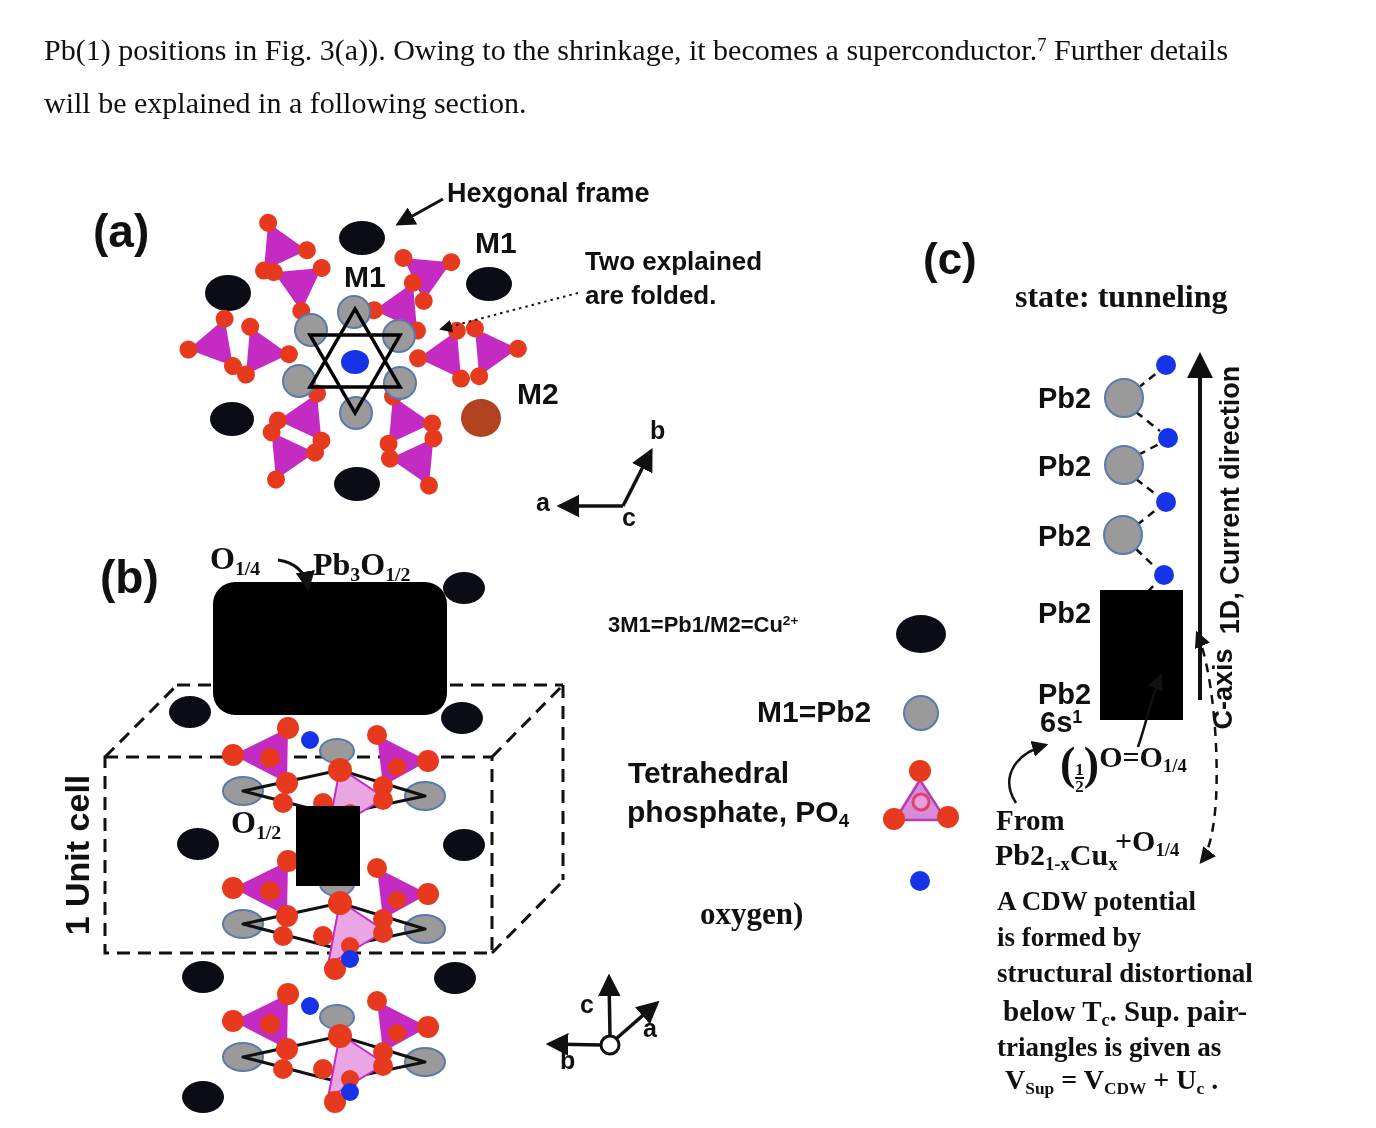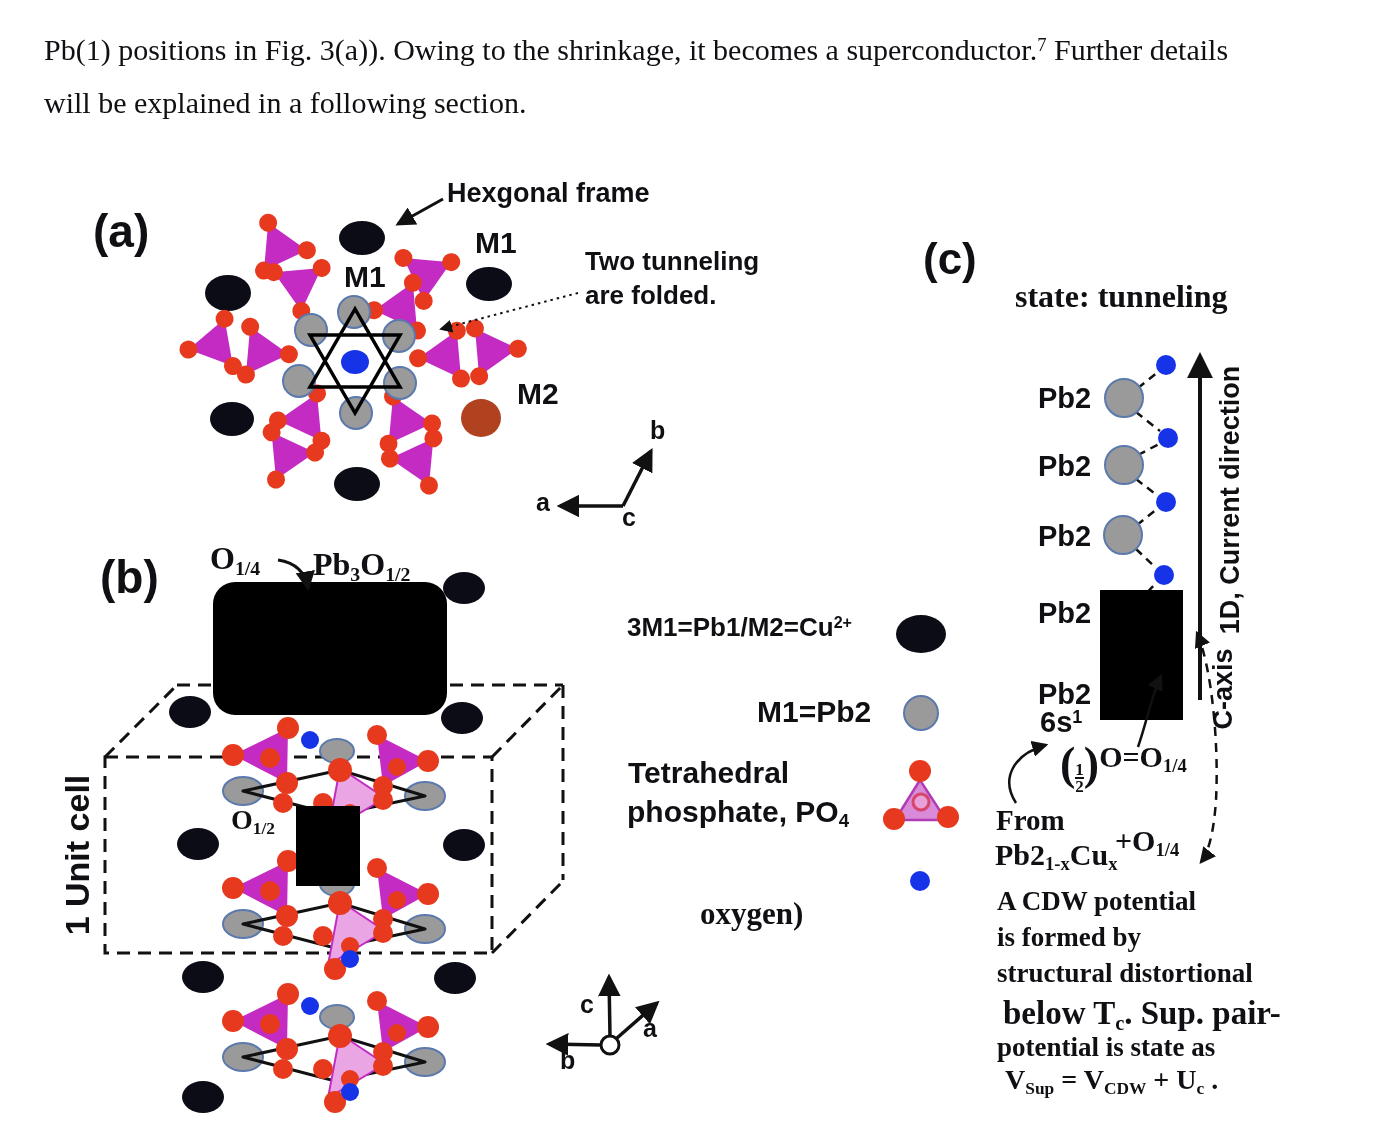--- a/index.html
+++ b/index.html
@@ -217,36 +217,36 @@
   </svg>
 
   <div class="t serif" style="left:44px;top:33px;font-size:30px;"><span>Pb(1) positions in Fig. 3(a)). Owing to the shrinkage, it becomes a superconductor.</span><span class="sp">7</span><span> Further details</span></div>
   <div class="t serif" style="left:44px;top:86px;font-size:30px;">will be explained in a following section.</div>
 
   <div class="t sans" style="left:93px;top:204px;font-size:46px;">(a)</div>
   <div class="t sans" style="left:447px;top:178px;font-size:27px;">Hexgonal frame</div>
   <div class="t sans" style="left:344px;top:260px;font-size:30px;">M1</div>
   <div class="t sans" style="left:475px;top:226px;font-size:30px;">M1</div>
   <div class="t sans" style="left:517px;top:377px;font-size:30px;">M2</div>
-  <div class="t sans" style="left:585px;top:246px;font-size:26px;">Two tunneling</div>
+  <div class="t sans" style="left:585px;top:246px;font-size:26px;">Two explained</div>
   <div class="t sans" style="left:585px;top:280px;font-size:26px;">are folded.</div>
   <div class="t sans" style="left:536px;top:488px;font-size:25px;">a</div>
   <div class="t sans" style="left:650px;top:416px;font-size:25px;">b</div>
   <div class="t sans" style="left:622px;top:503px;font-size:25px;">c</div>
 
   <div class="t sans" style="left:100px;top:550px;font-size:46px;">(b)</div>
   <div class="t serif bold" style="left:210px;top:540px;font-size:32px;"><span>O</span><span class="sb">1/4</span></div>
   <div class="t serif bold" style="left:313px;top:546px;font-size:32px;"><span>Pb</span><span class="sb">3</span><span>O</span><span class="sb">1/2</span></div>
-  <div class="t serif bold" style="left:231px;top:804px;font-size:28px;"><span>O</span><span class="sb">1/2</span></div>
+  <div class="t serif bold" style="left:231px;top:804px;font-size:32px;"><span>O</span><span class="sb">1/2</span></div>
   <div class="t sans rot" style="left:77px;top:855px;font-size:34px;">1 Unit cell</div>
   <div class="t sans" style="left:560px;top:1046px;font-size:25px;">b</div>
   <div class="t sans" style="left:580px;top:990px;font-size:25px;">c</div>
   <div class="t sans" style="left:643px;top:1014px;font-size:25px;">a</div>
 
-  <div class="t sans" style="left:627px;top:612px;font-size:26px;"><span>3M1=Pb1/M2=Cu</span><span class="sp">2+</span></div>
+  <div class="t sans" style="left:608px;top:612px;font-size:22px;"><span>3M1=Pb1/M2=Cu</span><span class="sp">2+</span></div>
   <div class="t sans" style="left:757px;top:695px;font-size:30px;">M1=Pb2</div>
   <div class="t sans" style="left:628px;top:756px;font-size:30px;">Tetrahedral</div>
   <div class="t sans" style="left:627px;top:795px;font-size:30px;"><span>phosphate, PO</span><span class="sb">4</span></div>
   <div class="t serif bold" style="left:700px;top:896px;font-size:31px;">oxygen)</div>
 
   <div class="t sans" style="left:923px;top:234px;font-size:44px;">(c)</div>
   <div class="t serif bold" style="left:1015px;top:278px;font-size:32px;">state: tunneling</div>
   <div class="t sans" style="left:1038px;top:382px;font-size:29px;">Pb2</div>
   <div class="t sans" style="left:1038px;top:450px;font-size:29px;">Pb2</div>
   <div class="t sans" style="left:1038px;top:520px;font-size:29px;">Pb2</div>
@@ -260,17 +260,17 @@
         <span class="fnum">1</span>
         <span class="fden">2</span>
       </span><span class="paren">)</span><span>O=O</span><span class="sb">1/4</span></div>
   <div class="t serif bold" style="left:1115px;top:796px;font-size:30px;margin-top:28px;"><span>+O</span><span class="sb">1/4</span></div>
   <div class="t serif bold" style="left:996px;top:804px;font-size:29px;">From</div>
   <div class="t serif bold" style="left:995px;top:838px;font-size:30px;"><span>Pb2</span><span class="sb">1-x</span><span>Cu</span><span class="sb">x</span></div>
 
   <div class="t serif bold" style="left:997px;top:886px;font-size:27px;">A CDW potential</div>
   <div class="t serif bold" style="left:997px;top:922px;font-size:27px;">is formed by</div>
   <div class="t serif bold" style="left:997px;top:958px;font-size:27px;">structural distortional</div>
-  <div class="t serif bold" style="left:1003px;top:995px;font-size:33px;"><span>below T</span><span class="sb">c</span><span>. Sup. pair-</span></div>
-  <div class="t serif bold" style="left:997px;top:1032px;font-size:27px;">potential is state as</div>
+  <div class="t serif bold" style="left:1003px;top:995px;font-size:29px;"><span>below T</span><span class="sb">c</span><span>. Sup. pair-</span></div>
+  <div class="t serif bold" style="left:997px;top:1032px;font-size:27px;">triangles is given as</div>
   <div class="t serif bold" style="left:1005px;top:1064px;font-size:28px;"><span>V</span><span class="sb">Sup</span><span> = V</span><span class="sb">CDW</span><span> + U</span><span class="sb">c</span><span> .</span></div>
 
 </div>
 
 </body></html>

